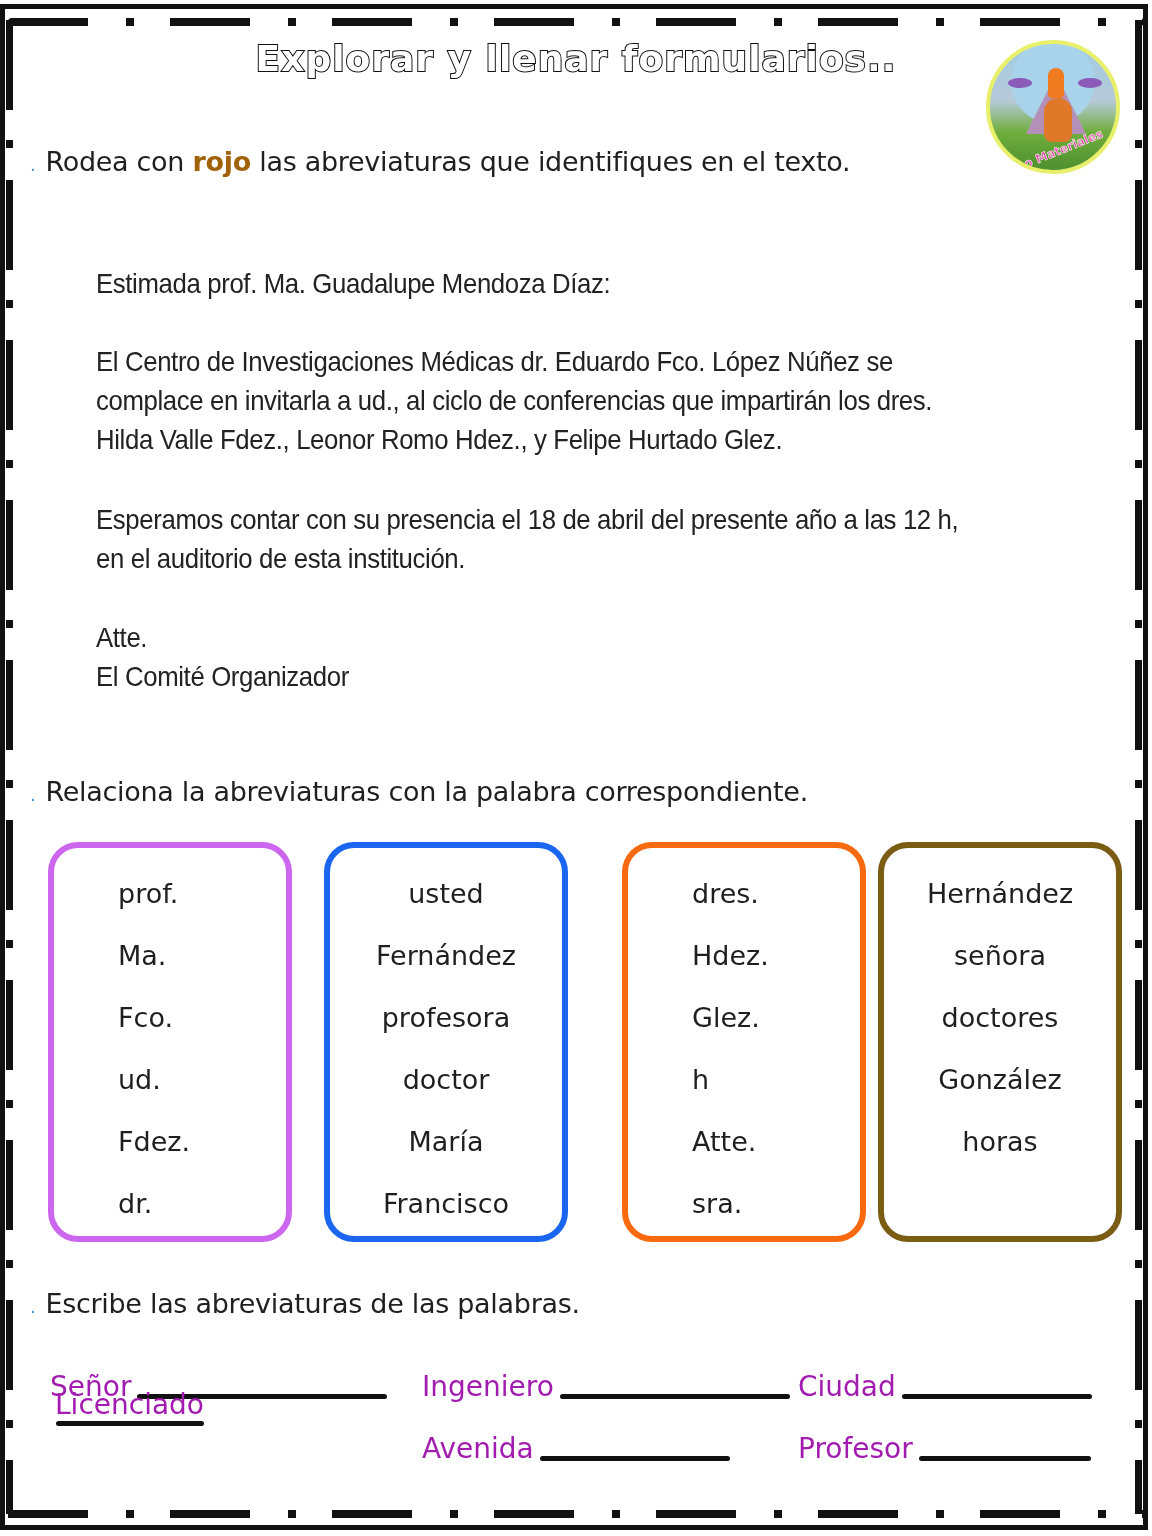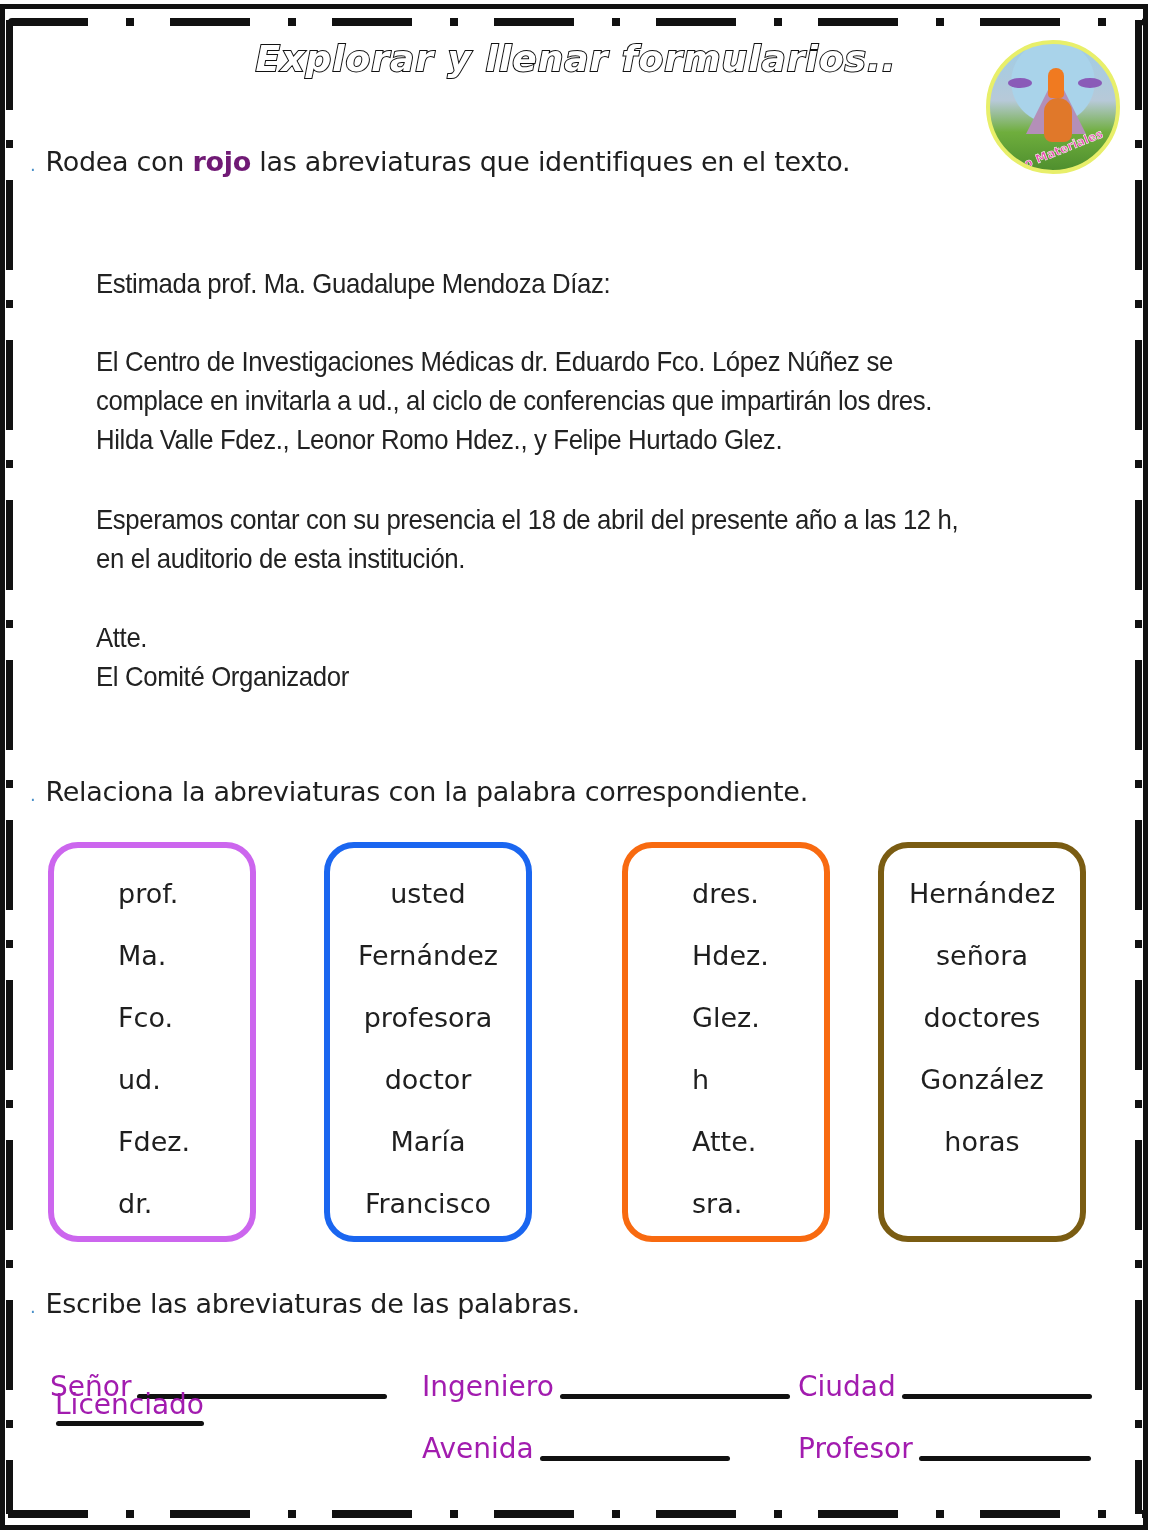--- a/index.html
+++ b/index.html
@@ -10,37 +10,37 @@
   .bd-top { left:8px; right:8px; top:18px; height:8px; background:
       repeating-linear-gradient(90deg,#111 0 80px, transparent 80px 118px, #111 118px 126px, transparent 126px 162px); border-radius:4px; }
   .bd-bottom { left:8px; right:8px; bottom:18px; height:8px; background:
       repeating-linear-gradient(90deg,#111 0 80px, transparent 80px 118px, #111 118px 126px, transparent 126px 162px); }
   .bd-left { left:6px; top:20px; bottom:22px; width:7px; background:
       repeating-linear-gradient(180deg,#111 0 90px, transparent 90px 120px, #111 120px 128px, transparent 128px 160px); }
   .bd-right { right:10px; top:20px; bottom:22px; width:7px; background:
       repeating-linear-gradient(180deg,#111 0 90px, transparent 90px 120px, #111 120px 128px, transparent 128px 160px); }
 
   .title { position:absolute; left:0; width:1152px; top:38px; text-align:center; font-family:"DejaVu Sans", sans-serif; font-weight:bold; font-size:36px; color:#fff; letter-spacing:1px;
-    -webkit-text-stroke:2px #111; paint-order:stroke fill; text-shadow:0 0 0 #111;font-style:italic; }
+    -webkit-text-stroke:2px #111; paint-order:stroke fill; text-shadow:0 0 0 #111; }
   .logo { position:absolute; left:986px; top:40px; width:134px; height:134px; border-radius:50%; border:4px solid #e8ef6a; box-sizing:border-box; overflow:hidden;
     background: radial-gradient(circle at 50% 30%, #a9d3ea 0 38%, transparent 39%), linear-gradient(180deg,#9fcde6 0%, #b7c9d8 45%, #6fae3d 70%, #4f8f2e 100%); }
   .logo .volcano { position:absolute; left:36px; top:30px; width:0; height:0; border-left:30px solid transparent; border-right:30px solid transparent; border-bottom:60px solid #b48fb8; }
   .logo .lava { position:absolute; left:58px; top:24px; width:16px; height:30px; background:#f07a20; border-radius:8px 8px 4px 4px; }
   .logo .dino { position:absolute; left:54px; top:54px; width:28px; height:44px; background:#e0782a; border-radius:14px 14px 8px 8px; }
   .logo .ptero1 { position:absolute; left:18px; top:34px; width:24px; height:10px; background:#8a5bb8; border-radius:50%; }
   .logo .ptero2 { position:absolute; left:88px; top:34px; width:24px; height:10px; background:#8a5bb8; border-radius:50%; }
   .logo .brand { position:absolute; left:6px; right:6px; bottom:10px; text-align:center; font-family:"DejaVu Sans", sans-serif; font-weight:bold; font-size:12px; color:#e94fb1; -webkit-text-stroke:0.5px #fff; transform:rotate(-22deg); }
 
   .instr { position:absolute; left:30px; font-family:"DejaVu Sans", sans-serif; font-size:27px; color:#1f1f1f; letter-spacing:-0.3px; }
   .instr .dot { color:#4a90c8; font-size:18px; margin-right:10px; }
-  .instr .red { color:#701a75; font-weight:bold; }
+  .instr .red { color:#a16207; font-weight:bold; }
 
   .letter { position:absolute; left:96px; font-family:"Liberation Sans", sans-serif; font-size:28px; color:#222; line-height:39px; letter-spacing:-0.4px; transform:scaleX(0.92); transform-origin:left top; white-space:nowrap; }
 
-  .box { position:absolute; top:842px; width:208px; height:400px; border:6px solid; border-radius:30px; box-sizing:border-box; }
+  .box { position:absolute; top:842px; width:244px; height:400px; border:6px solid; border-radius:30px; box-sizing:border-box; }
   .box ul { list-style:none; margin:0; padding:0; position:absolute; top:28px; left:0; right:0; }
   .box li { height:62px; font-family:"DejaVu Sans", sans-serif; font-size:27px; color:#1f1f1f; line-height:36px; }
   .box.left-aligned li { padding-left:64px; }
   .box.centered li { text-align:center; }
 
   .field { position:absolute; font-family:"DejaVu Sans", sans-serif; font-size:28px; color:#a21caf; display:flex; align-items:flex-end;margin-top:6px; }
   .field .line { display:inline-block; height:5px; background:#111; border-radius:3px; margin-left:6px; margin-bottom:4px; }
 </style>
 </head>
 <body>

